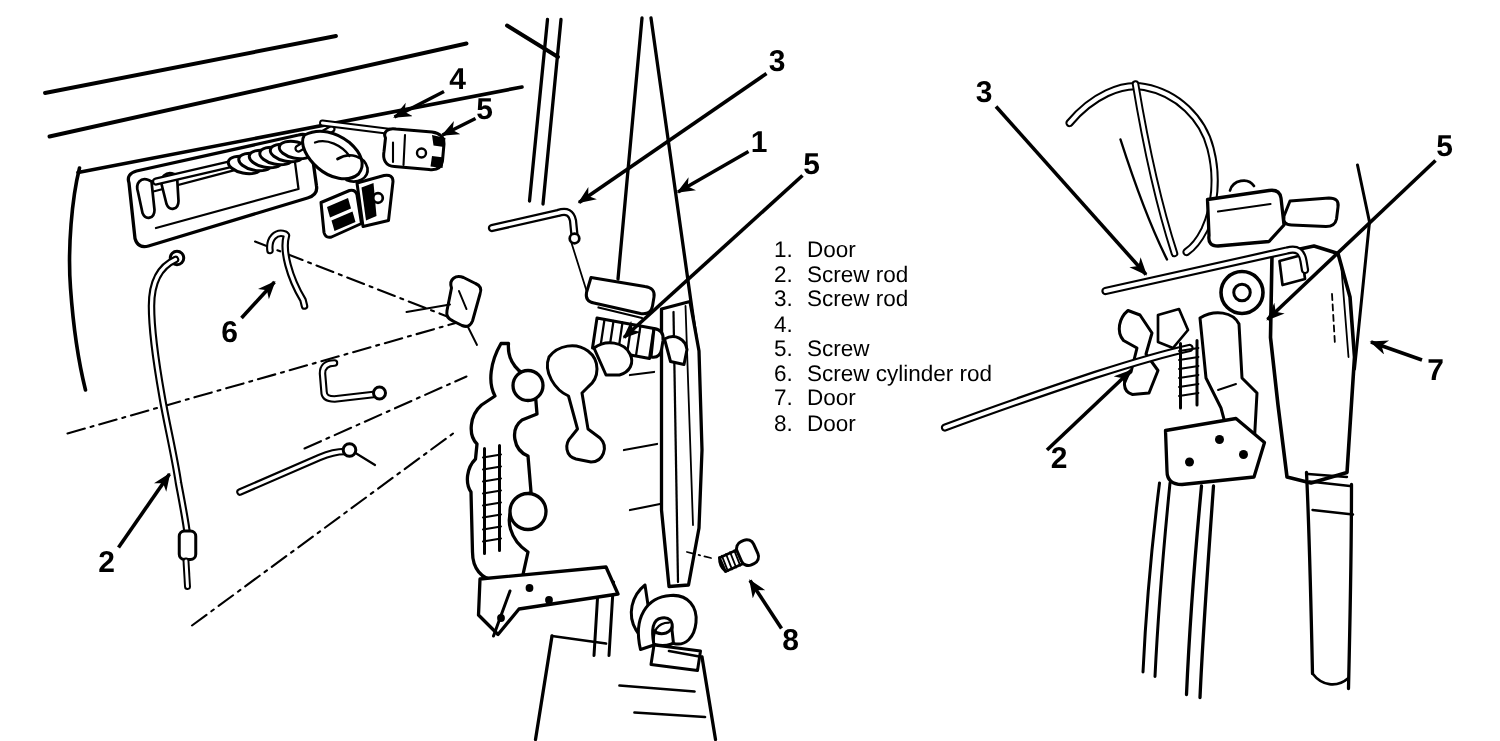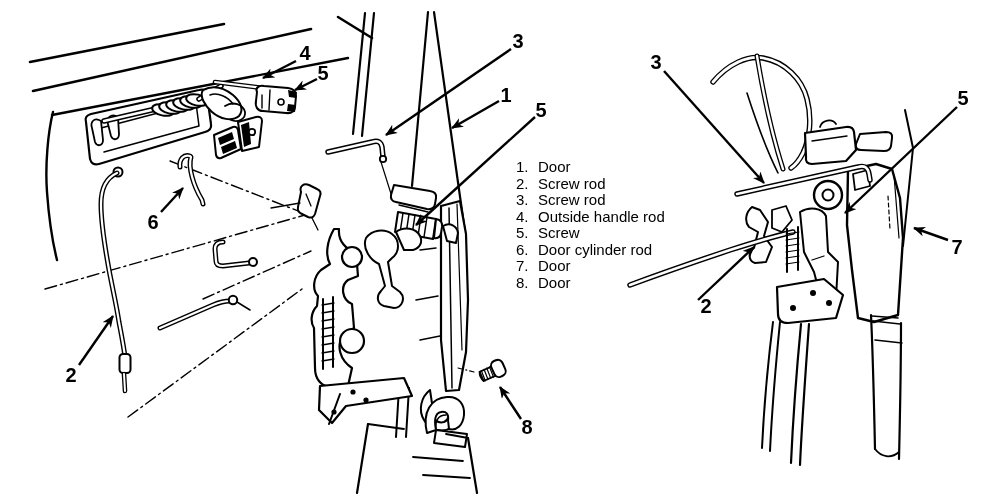--- a/index.html
+++ b/index.html
@@ -289,29 +289,28 @@
   <div class="legend-row">
     <span class="legend-num">2.</span>
         <span class="legend-label">Screw rod</span>
   </div>
   <div class="legend-row">
     <span class="legend-num">3.</span>
         <span class="legend-label">Screw rod</span>
   </div>
   <div class="legend-row">
     <span class="legend-num">4.</span>
-        <span class="legend-label">Outside handle rod</span>
   </div>
   <div class="legend-row">
     <span class="legend-num">5.</span>
         <span class="legend-label">Screw</span>
   </div>
   <div class="legend-row">
     <span class="legend-num">6.</span>
-        <span class="legend-label">Door cylinder rod</span>
+        <span class="legend-label">Screw cylinder rod</span>
   </div>
   <div class="legend-row">
     <span class="legend-num">7.</span>
         <span class="legend-label">Door</span>
   </div>
   <div class="legend-row">
     <span class="legend-num">8.</span>
         <span class="legend-label">Door</span>
   </div>
 </div>

